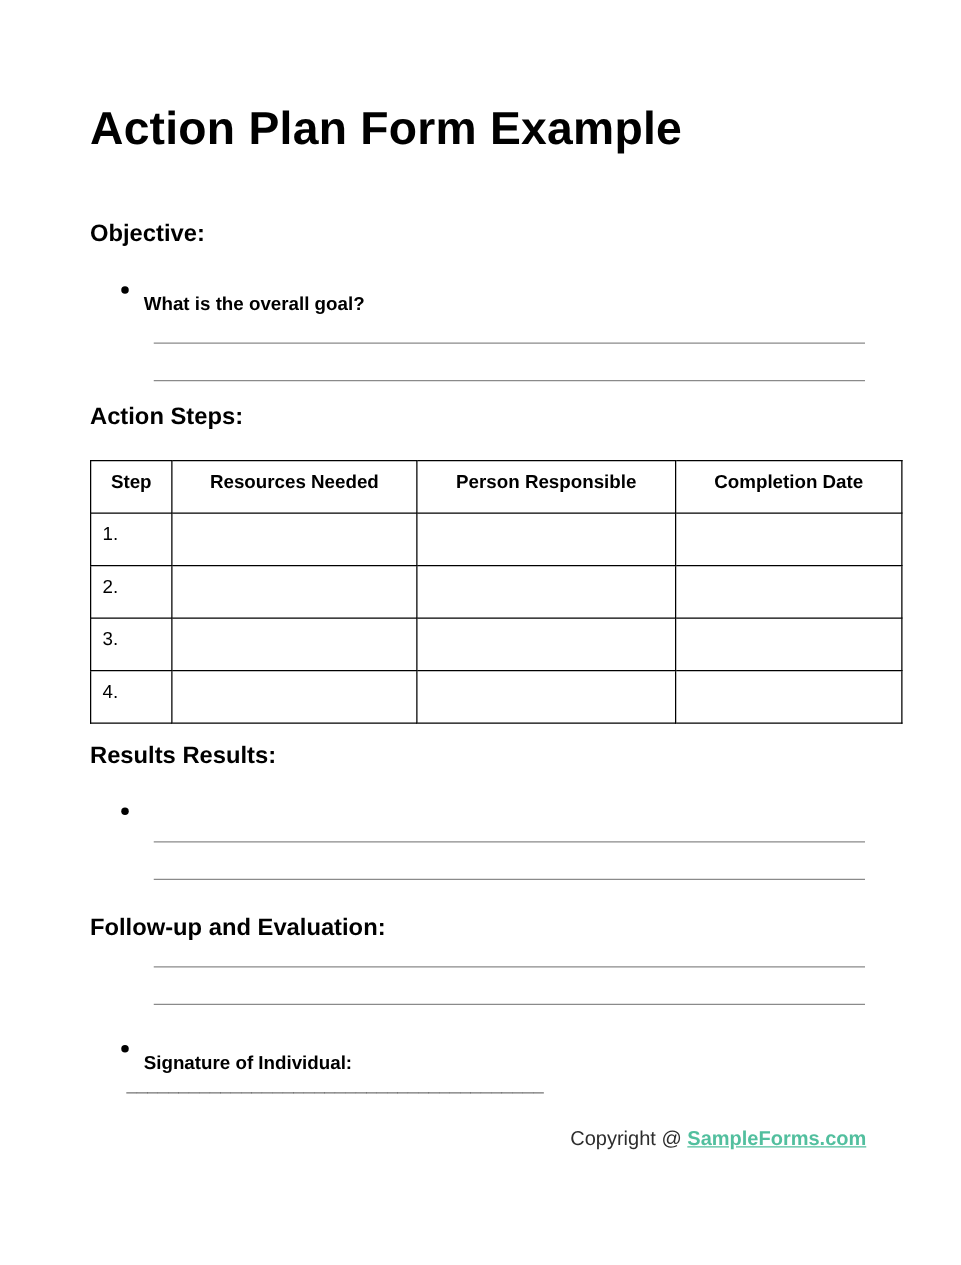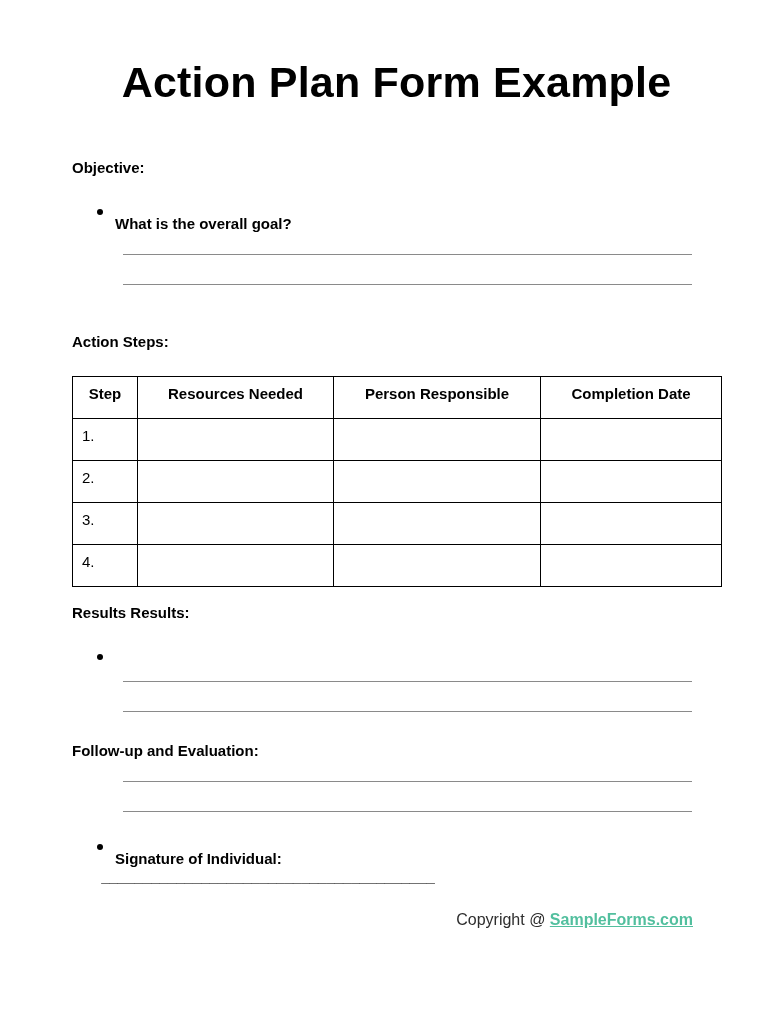--- a/index.html
+++ b/index.html
@@ -7,35 +7,34 @@
   body {
     width: 769px;
     height: 1012px;
     font-family: "Liberation Sans", sans-serif;
     color: #000000;
     overflow: hidden;
   }
   .page { padding: 0 48px 0 72px; }
 
   .doc-title {
-    margin-top: 60px;
-    font-size: 43px;
+    margin-top: 80px;
+    font-size: 37px;
     line-height: 45px;
     font-weight: bold;
-    text-align: center;
     letter-spacing: 0.2px;
   }
 
   .section-heading {
-    font-size: 15px;
+    font-size: 19px;
     line-height: 18px;
     font-weight: bold;
   }
   .mt-objective   { margin-top: 54px; }
-  .mt-actionsteps { margin-top: 48px; }
+  .mt-actionsteps { margin-top: 20px; }
   .mt-expected    { margin-top: 17px; }
   .mt-followup    { margin-top: 30px; }
   .mt-signatures  { margin-top: 28px; }
 
   .bullet-row {
     display: flex;
     align-items: flex-start;
     margin-top: 25px;
     margin-left: 25px;
     font-size: 15px;

